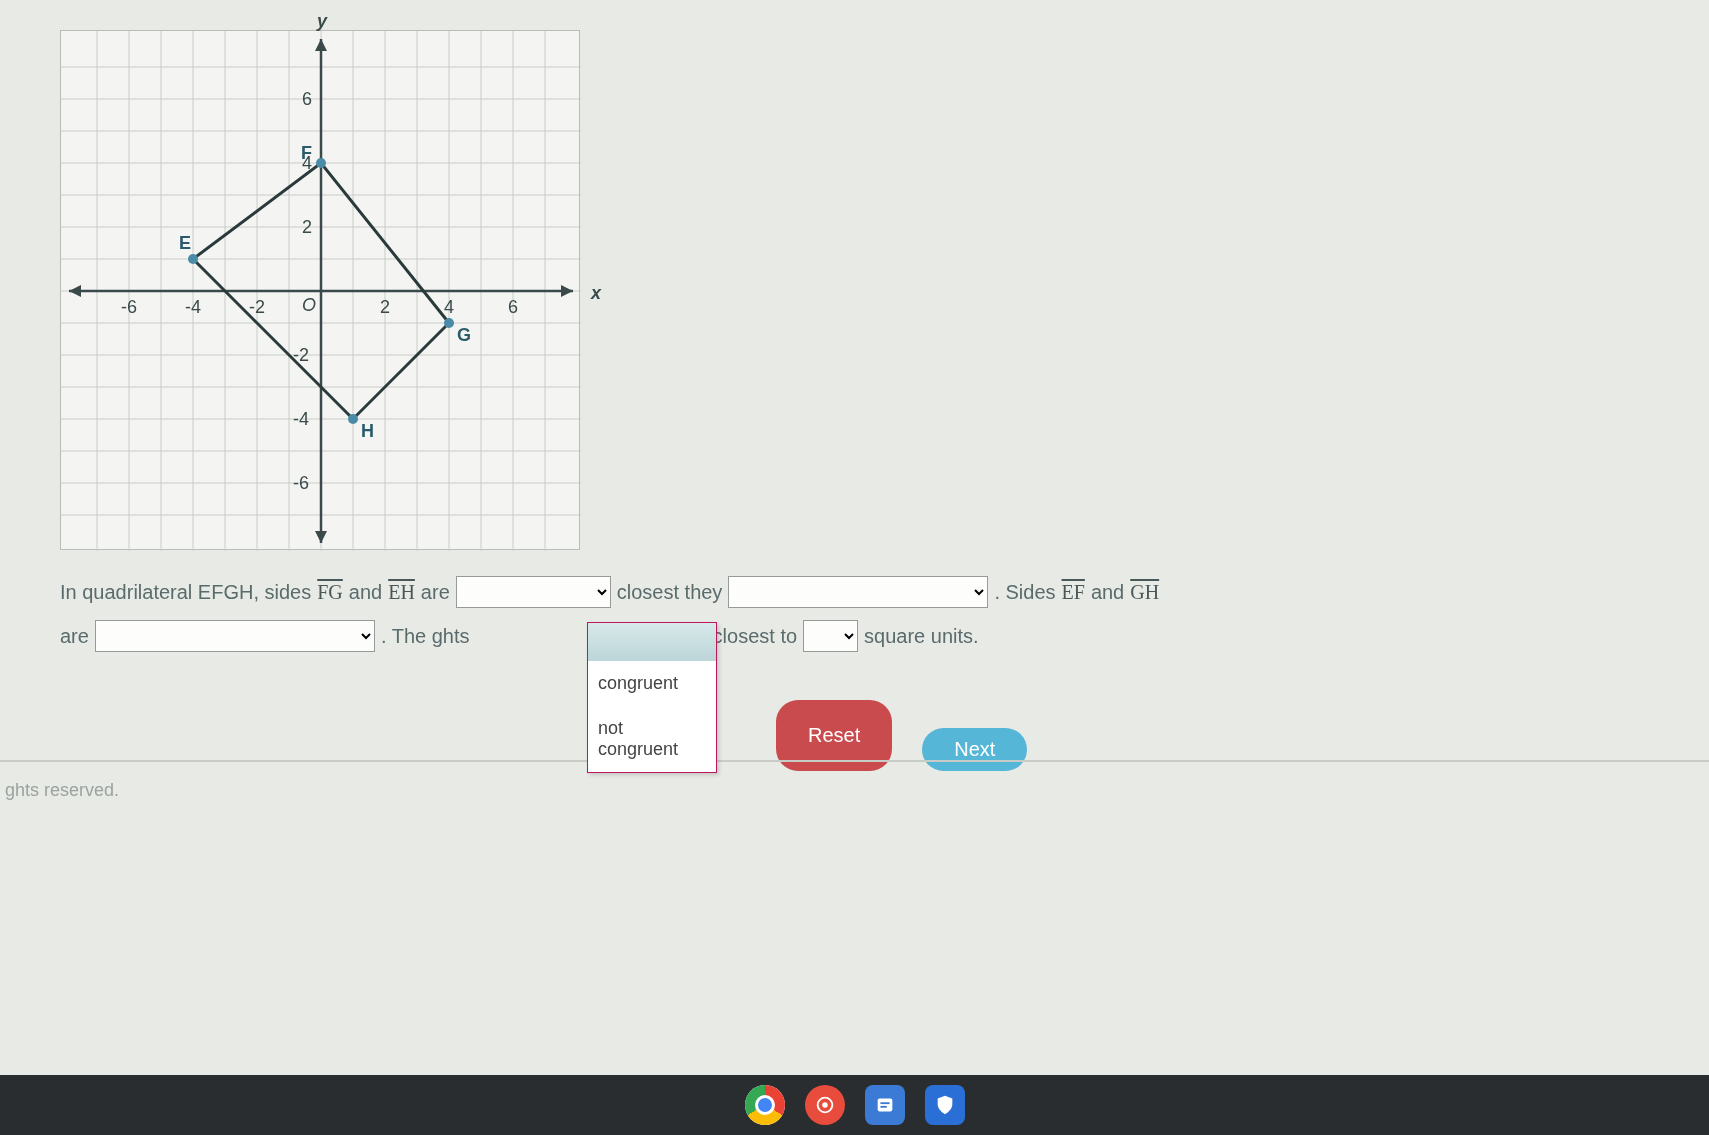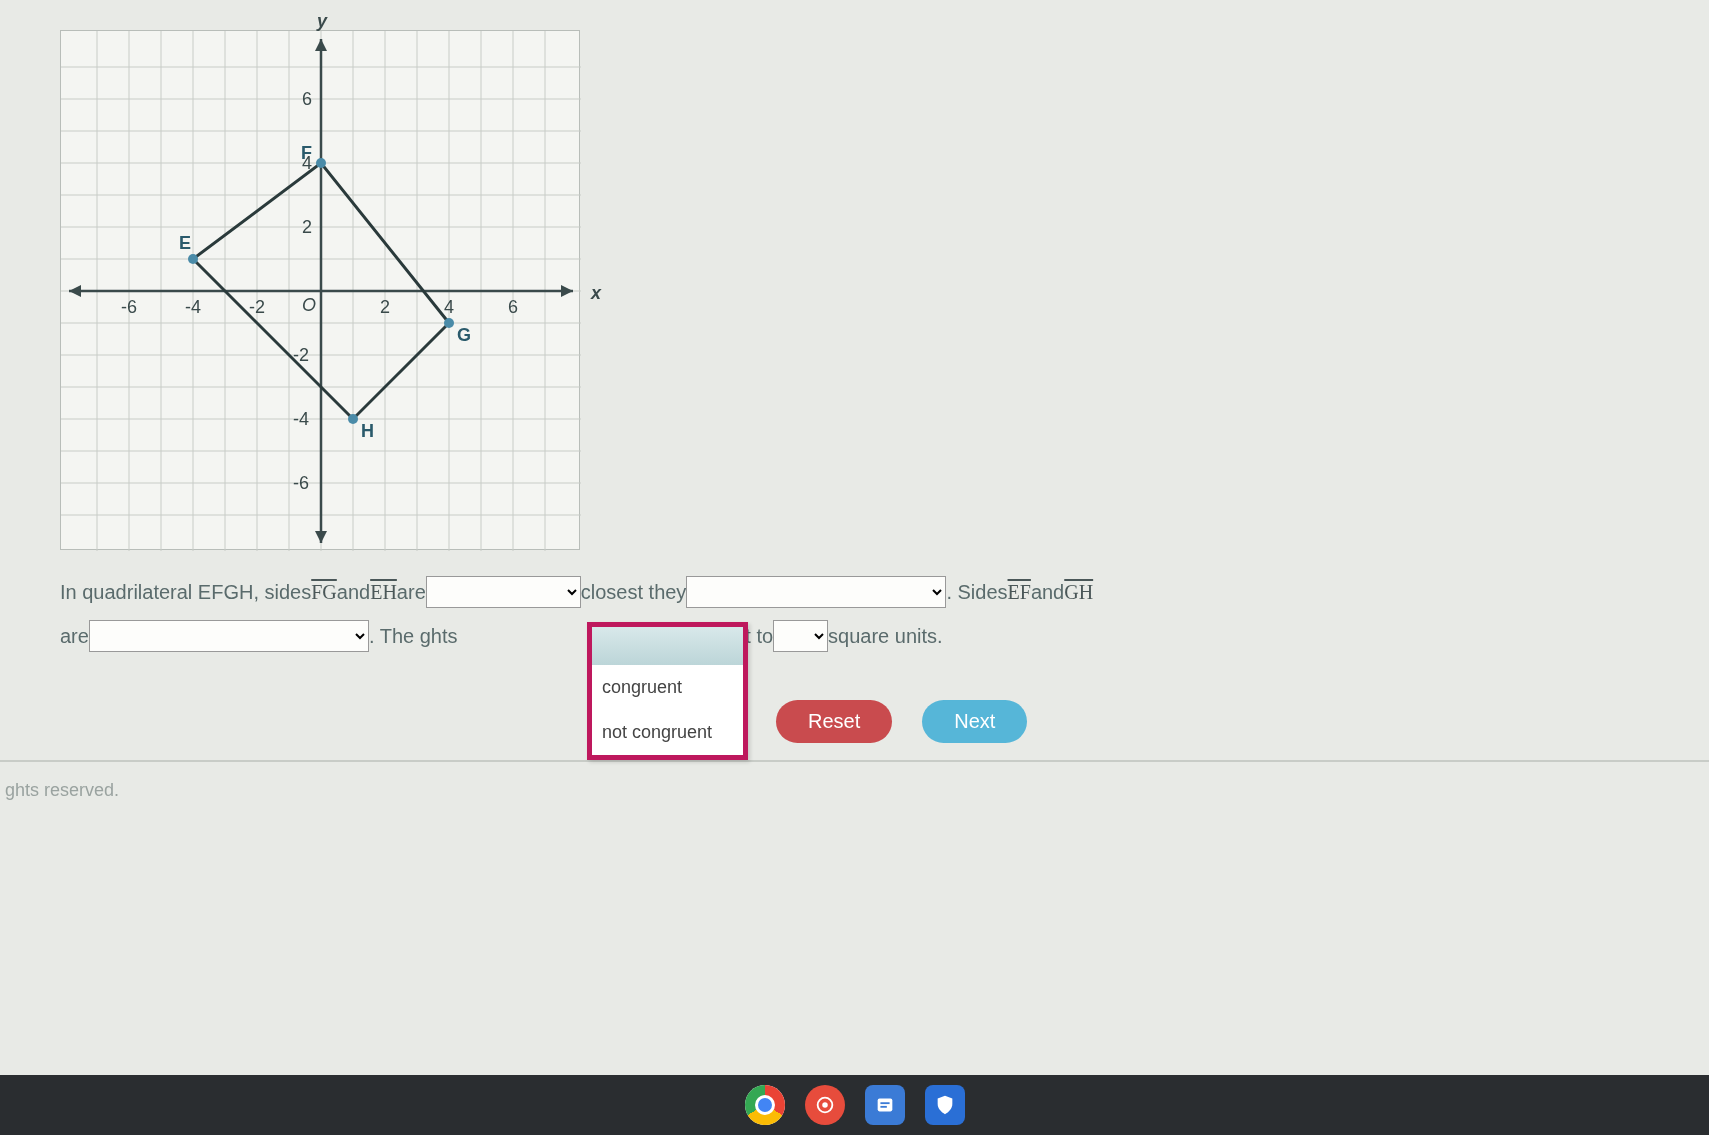--- a/index.html
+++ b/index.html
@@ -43,20 +43,21 @@
   }
   .question-area {
     font-size: 20px;
     color: #5a6b6c;
     line-height: 2.2;
   }
   .question-area .row {
     display: flex;
     align-items: center;
     flex-wrap: wrap;
+    gap: 6px;
   }
   .overline {
     text-decoration: overline;
     font-family: Liberation Serif, serif;
     color: #4a5758;
   }
   select.dd {
     height: 32px;
     border: 1px solid #999;
     background: #fdfdfb;
@@ -64,23 +65,23 @@
     padding: 0 4px;
   }
   .dd-lg { width: 155px; }
   .dd-xl { width: 260px; }
   .dd-md { width: 280px; }
   .dd-sm { width: 55px; }
   .dropdown-open {
     position: absolute;
     left: 587px;
     top: 622px;
-    width: 161px;
+    width: 130px;
     background: #fff;
-    border: 5px solid #be185d;
+    border: 1px solid #be185d;
     box-shadow: 2px 2px 4px rgba(0,0,0,0.15);
     z-index: 10;
   }
   .dropdown-open .dd-item {
     padding: 12px 10px;
     font-size: 18px;
     color: #444;
     cursor: pointer;
   }
   .dropdown-open .dd-item.selected {
@@ -97,21 +98,21 @@
   .btn {
     border: none;
     border-radius: 22px;
     font-size: 20px;
     color: #fff;
     padding: 10px 32px;
     cursor: pointer;
     font-weight: 500;
   }
   .btn-reset { background: #c94b4e; }
-  .btn-next { background: #56b6d8; }
+  .btn-next { background: #56b6d8; margin-top: 28px; }
   .footer {
     position: absolute;
     left: 0;
     top: 780px;
     font-size: 18px;
     color: #9aa3a0;
     padding-left: 5px;
   }
   .taskbar {
     position: absolute;

